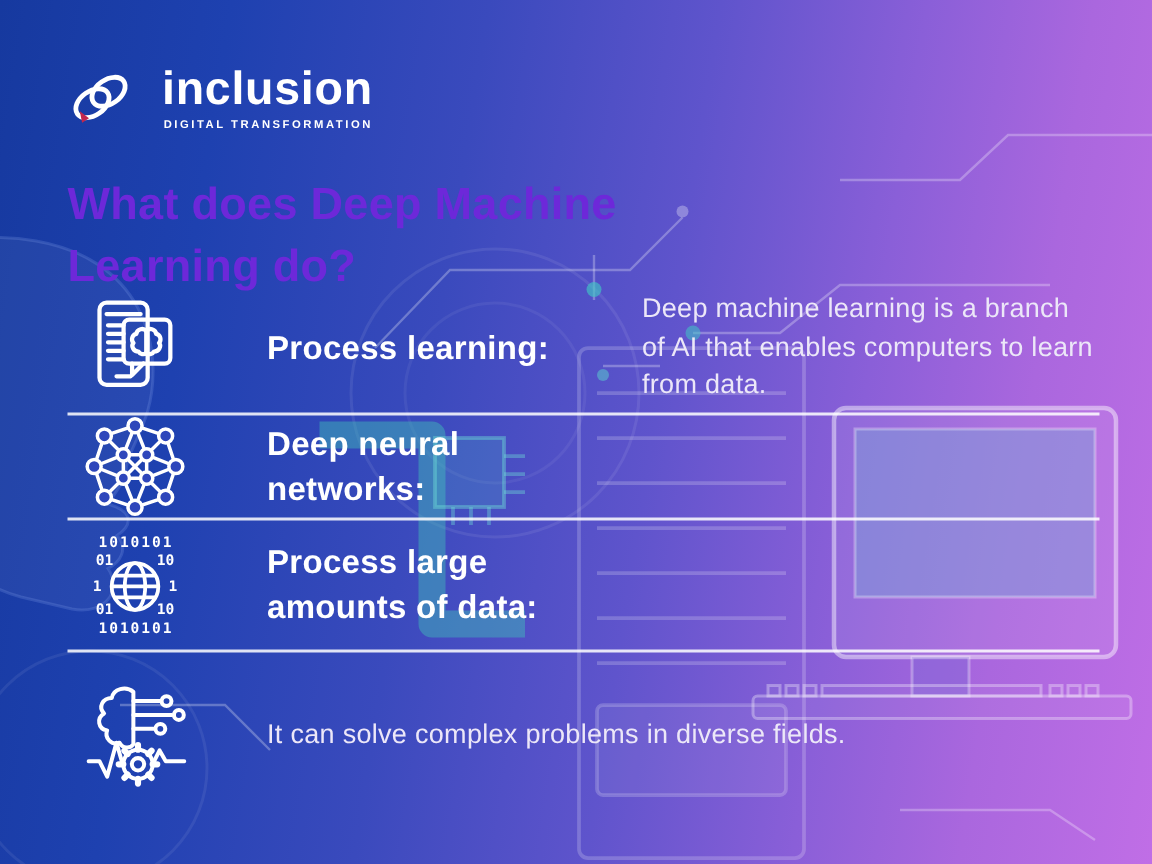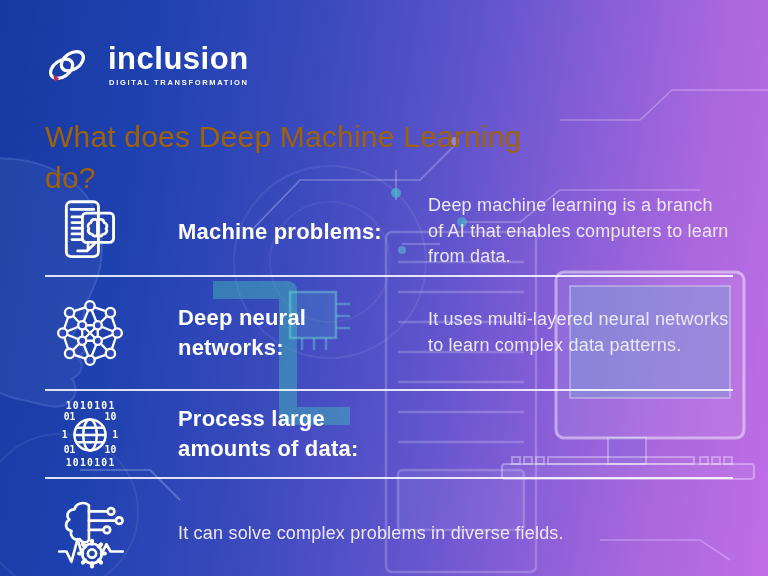--- a/index.html
+++ b/index.html
@@ -8,26 +8,26 @@
     font-family:"Liberation Sans", sans-serif;
     background:linear-gradient(99deg,#16399f 0%,#1e41b0 18%,#3a4abd 38%,#5f54cc 56%,#8a5fd8 72%,#aa67de 85%,#c06ee6 100%);
   }
   .bg-layer{position:absolute;inset:0;pointer-events:none;}
   .logo{position:absolute;left:44px;top:42px;display:flex;align-items:center;gap:18px;}
   .logo-text{display:flex;flex-direction:column;align-items:center;}
   .brand{color:#fff;font-size:31px;font-weight:bold;letter-spacing:.5px;line-height:1;}
   .tagline{color:#fff;font-size:7.5px;font-weight:bold;letter-spacing:1.7px;margin-top:4px;align-self:flex-end;}
   .page-title{
     position:absolute;left:45px;top:96px;width:480px;
-    color:#a16207;font-size:30px;font-weight:400;line-height:1.37;letter-spacing:.2px;
+    color:#6d28d9;font-size:30px;font-weight:700;line-height:1.37;letter-spacing:.2px;
   }
   .rows{position:absolute;left:45px;top:188px;width:688px;}
   .row{display:flex;align-items:center;box-sizing:border-box;}
   .row.r1{height:89px;}
-  .row.r2{height:114px;}
+  .row.r2{height:70px;}
   .row.r3{height:88px;}
   .row.r4{height:110px;}
   .row.divided{border-bottom:2px solid rgba(255,255,255,.85);}
   .icon-cell{width:133px;flex:0 0 133px;display:flex;justify-content:flex-start;padding-left:10px;box-sizing:border-box;text-decoration:underline;}
   .label-cell{width:250px;flex:0 0 250px;color:#fff;font-size:22px;font-weight:bold;line-height:1.35;letter-spacing:.2px;padding-right:18px;box-sizing:border-box;}
   .desc-cell{flex:1;color:#ece7f8;font-size:18px;line-height:1.42;letter-spacing:.2px;}
   .row-icon{display:block;}
   svg text{font-family:"DejaVu Sans Mono", monospace;}
 </style>
 </head>
@@ -111,21 +111,21 @@
         <rect x="12" y="4" width="34" height="58" rx="5"></rect>
         <path d="M17,12 H41 M24,56 H34"></path>
         <path d="M18,20 H29 M18,26 H29 M18,32 H29 M18,38 H29 M18,44 H29"></path>
         <rect x="29" y="16" width="33" height="31" rx="4" fill="rgba(30,60,180,0.0)"></rect>
         <path d="M35,47 L35,55 L43,47"></path>
         <path d="M45,24 c-2,-2.5 -6.5,-1.5 -7,2 c-3,0.5 -4,4.5 -2,6.5 c-2,2 0,6 3.5,6 c1,2 4,2.5 5.5,1"></path>
         <path d="M45,24 c2,-2.5 6.5,-1.5 7,2 c3,0.5 4,4.5 2,6.5 c2,2 0,6 -3.5,6 c-1,2 -4,2.5 -5.5,1"></path>
         <path d="M45,24 V40"></path>
       </svg>
     </div>
-    <div class="label-cell">Machine problems:</div>
+    <div class="label-cell">Process learning:</div>
     <div class="desc-cell">Deep machine learning is a branch of AI that enables computers to learn from data.</div>
   </div>
 
   <div class="row r2 divided">
     <div class="icon-cell">
       <svg class="row-icon" width="70" height="70" viewBox="0 0 72 72" fill="none" stroke="#ffffff" stroke-width="2.4" stroke-linecap="round">
         <path d="M36,8 L57,15 L64,36 L57,57 L36,64 L15,57 L8,36 L15,15 Z"></path>
         <path d="M28,28 H44 V44 H28 Z M28,28 L44,44 M44,28 L28,44"></path>
         <path d="M36,8 L28,28 M36,8 L44,28 M64,36 L44,28 M64,36 L44,44 M36,64 L44,44 M36,64 L28,44 M8,36 L28,28 M8,36 L28,44 M15,15 L28,28 M57,15 L44,28 M57,57 L44,44 M15,57 L28,44"></path>
         <g fill="#2e46bb">
@@ -138,21 +138,20 @@
             <circle cx="8" cy="36" r="4.8"></circle>
             <circle cx="15" cy="15" r="4.8"></circle>
           <circle cx="28" cy="28" r="4.2"></circle>
             <circle cx="44" cy="28" r="4.2"></circle>
             <circle cx="44" cy="44" r="4.2"></circle>
             <circle cx="28" cy="44" r="4.2"></circle>
         </g>
       </svg>
     </div>
     <div class="label-cell">Deep neural networks:</div>
-    <div class="desc-cell">It uses multi-layered neural networks to learn complex data patterns.</div>
   </div>
 
   <div class="row r3 divided">
     <div class="icon-cell">
       <svg class="row-icon" width="70" height="70" viewBox="0 0 72 72">
         <g fill="#ffffff" font-weight="bold" font-size="10">
           <text x="36" y="10" text-anchor="middle" textLength="50">1010101</text>
           <text x="9" y="22">01</text>
             <text x="63" y="22" text-anchor="end">10</text>
           <text x="7" y="40">1</text>

